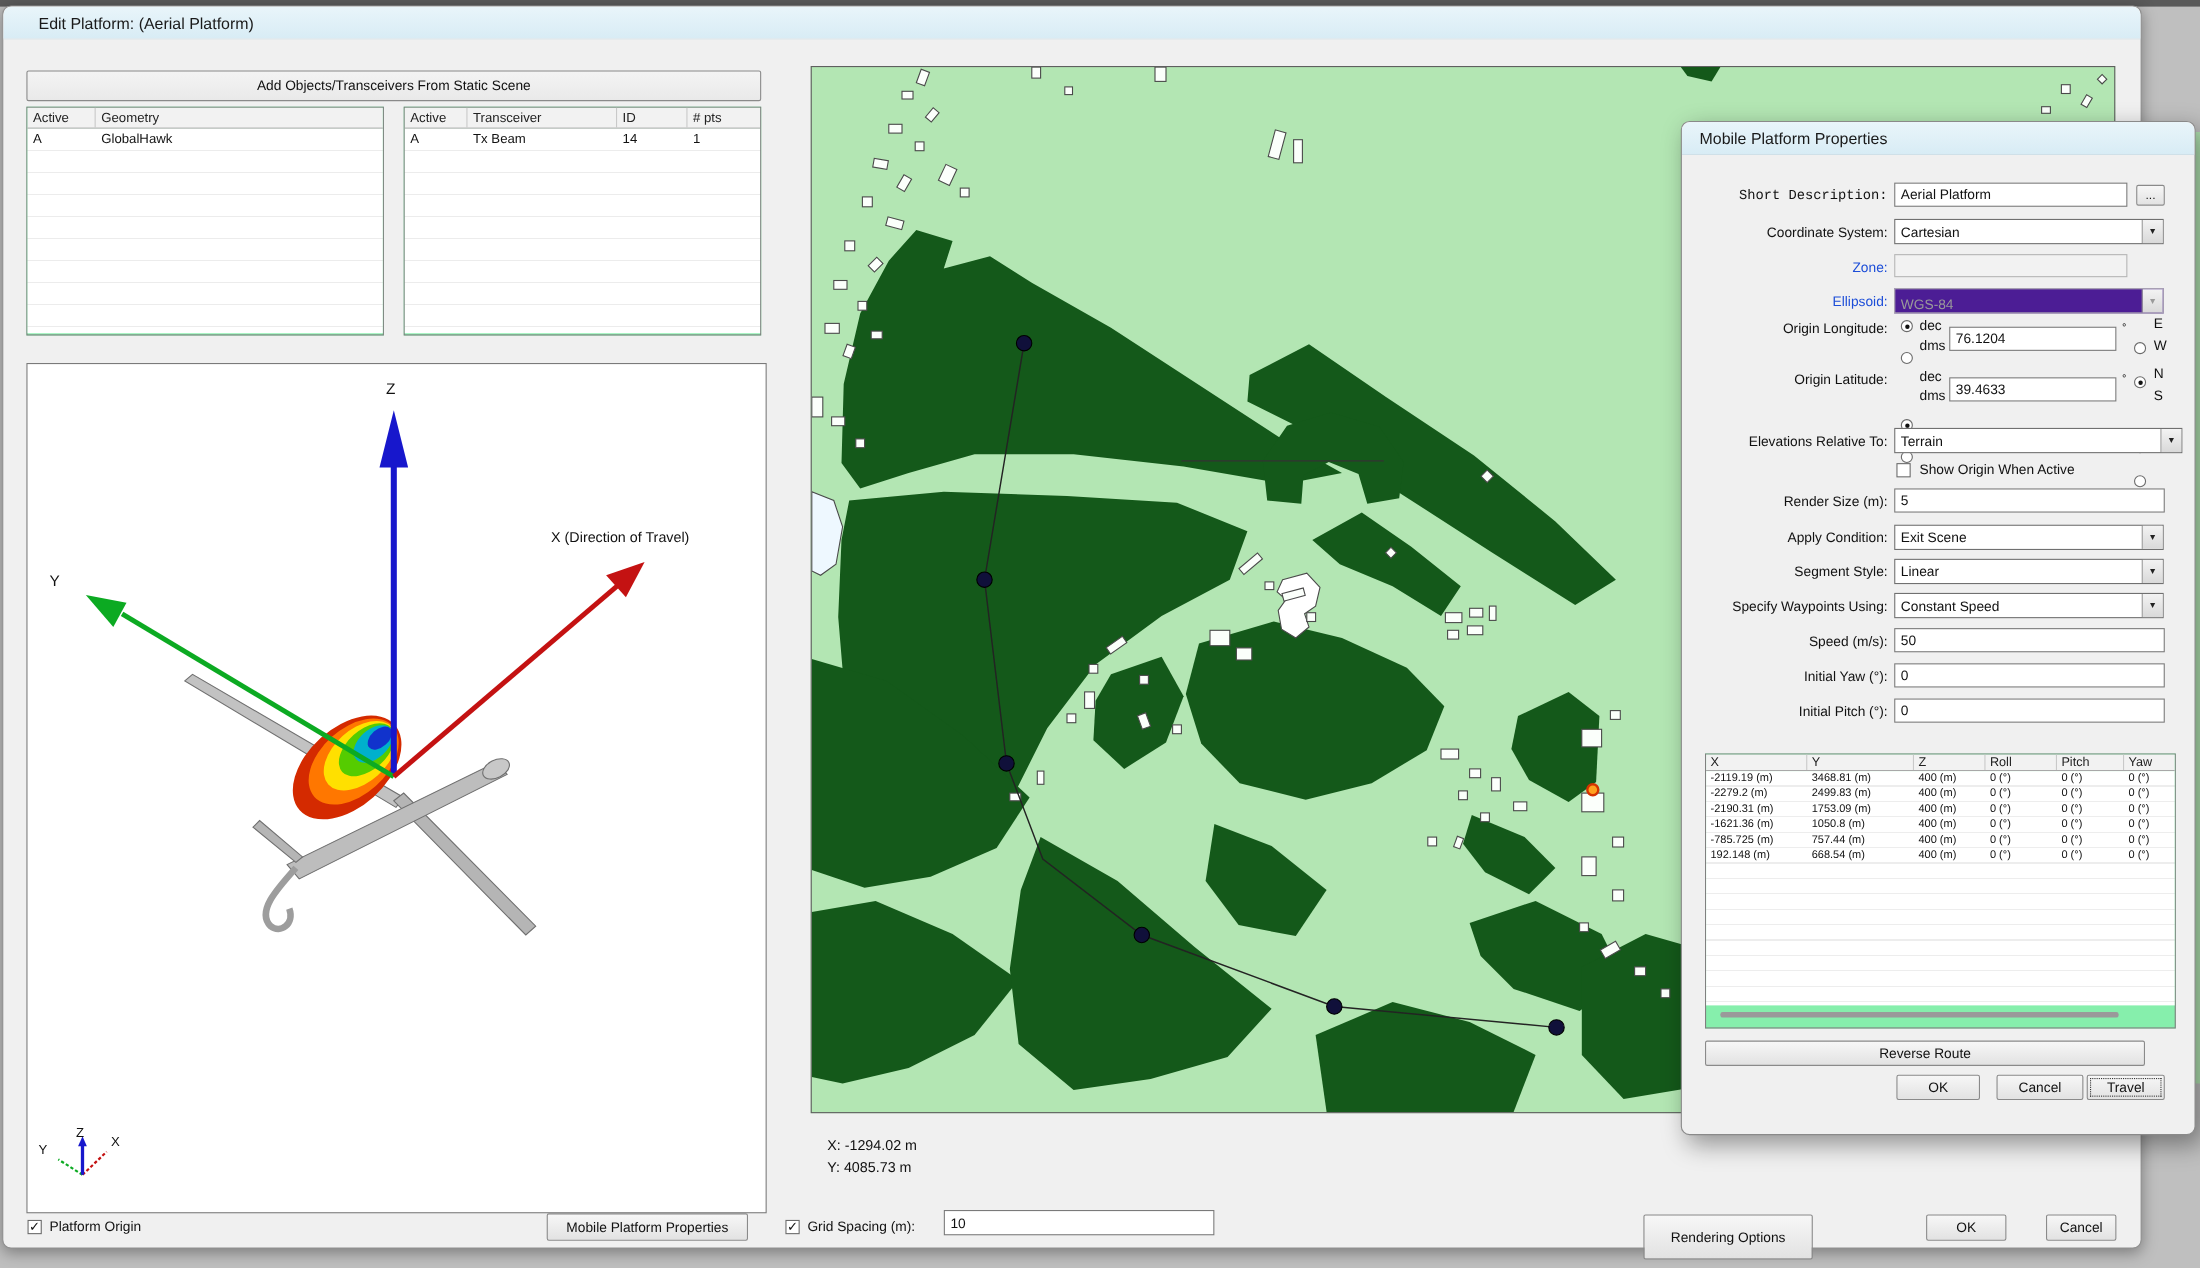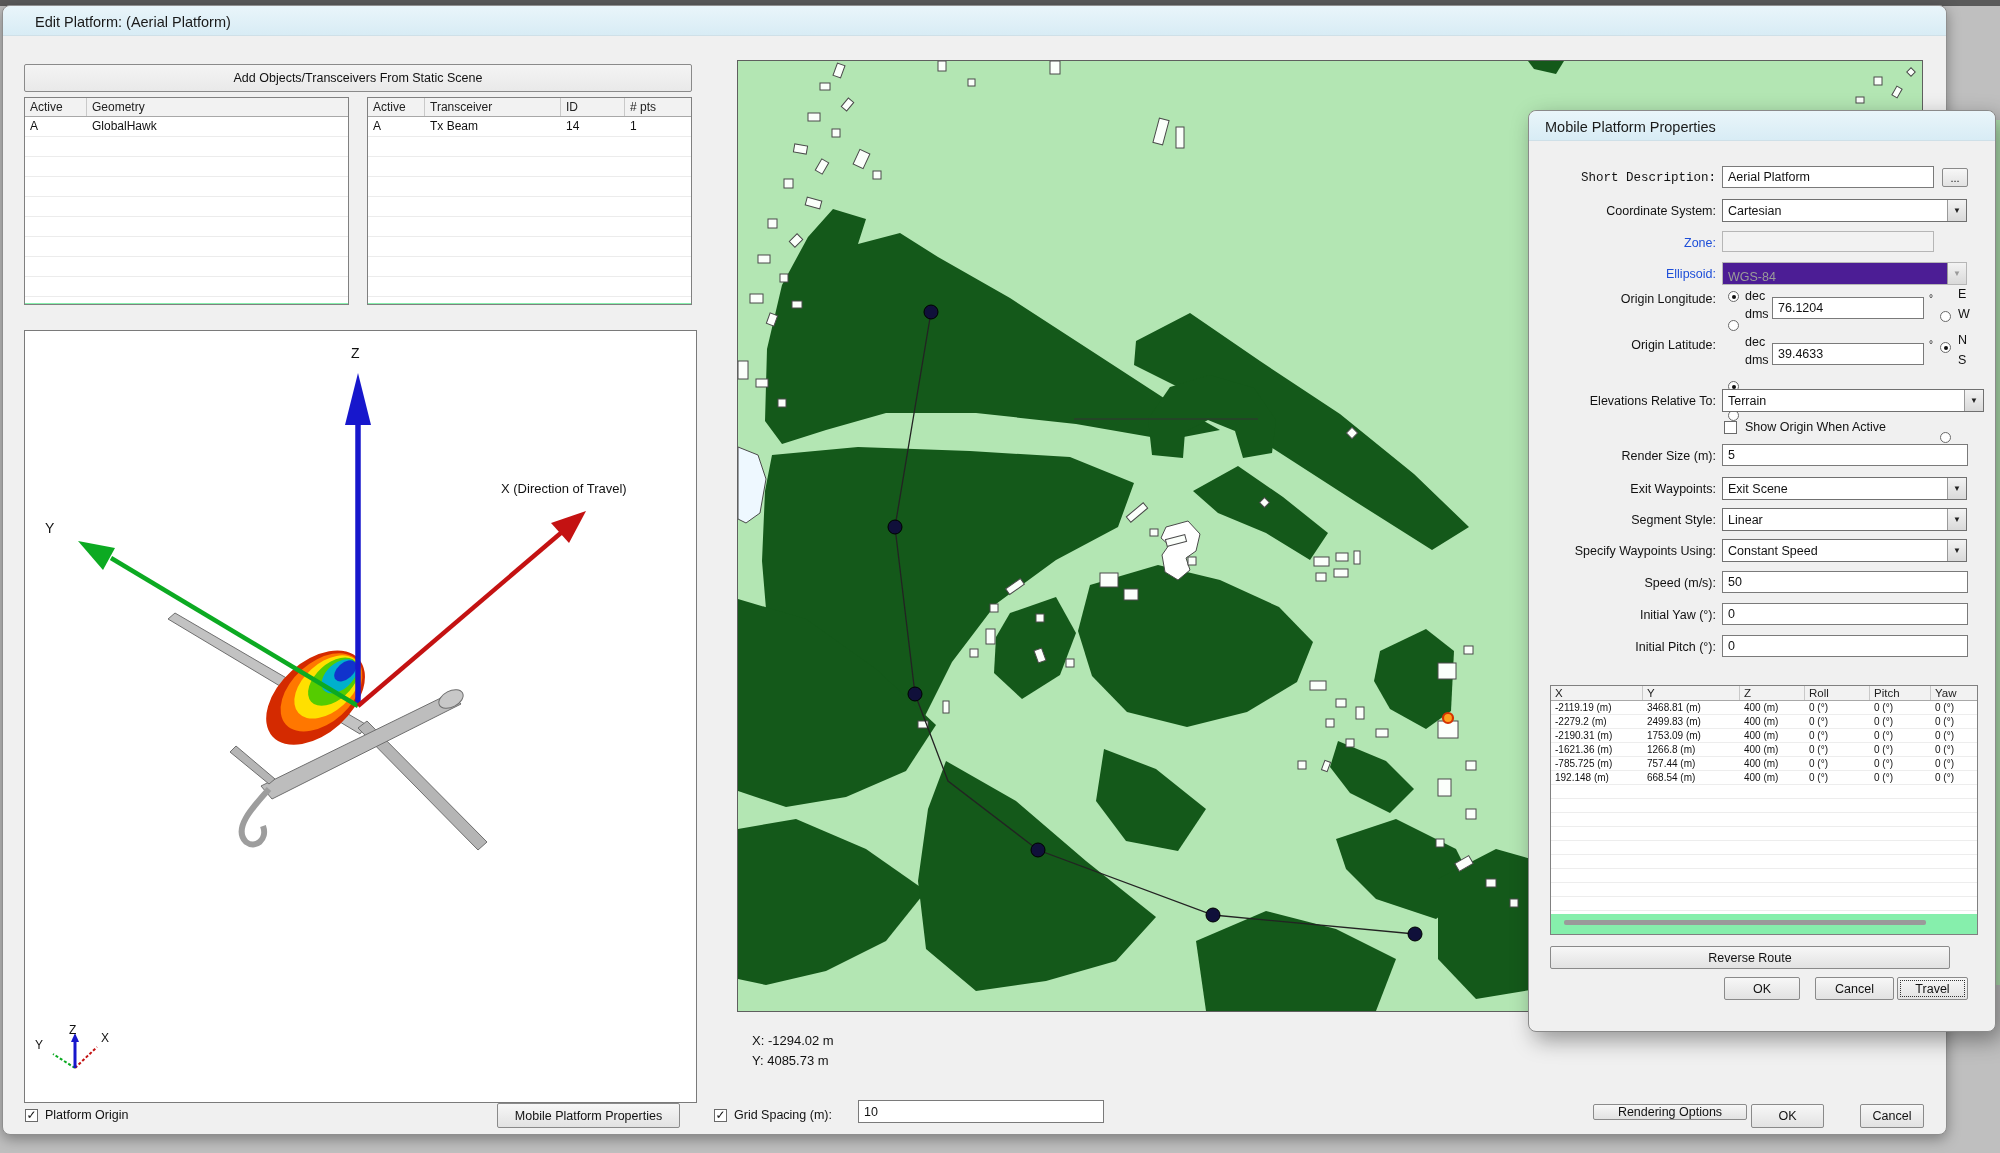--- a/index.html
+++ b/index.html
@@ -248,21 +248,21 @@
     <circle cx="710" cy="657" r="5" fill="#ffa11e" stroke="#d43300" stroke-width="2.2"></circle>
   </svg>
 </div>
 
 <div class="lbl abs" style="left:752px;top:1033px;font-size:13px;">X: -1294.02 m</div>
 <div class="lbl abs" style="left:752px;top:1053px;font-size:13px;">Y: 4085.73 m</div>
 <div class="chk abs" style="left:714px;top:1109px;">✓</div>
 <div class="lbl abs" style="left:734px;top:1108px;">Grid Spacing (m):</div>
 <div class="field abs" style="left:858px;top:1100px;width:246px;height:23px;">10</div>
 
-<button class="btn abs" style="left:1593px;top:1104px;width:154px;height:16px;">Rendering Options</button>
+<button class="btn abs" style="left:1494px;top:1104px;width:154px;height:41px;">Rendering Options</button>
 <button class="btn abs" style="left:1751px;top:1104px;width:73px;height:24px;">OK</button>
 <button class="btn abs" style="left:1860px;top:1104px;width:64px;height:24px;">Cancel</button>
 
 <div id="dialog" class="abs">
   <div class="titlebar">
     <div class="ttext">Mobile Platform Properties</div>
   </div>
 </div>
 
 <div class="lbl rlabel abs" style="right:284px;top:171px;font-family:Liberation Mono, monospace;">Short Description:</div>
@@ -313,21 +313,21 @@
   <div class="cval">Terrain</div>
   <div class="carrow">▼</div>
 </div>
 
 <div class="chk abs" style="left:1724px;top:421px;"></div>
 <div class="lbl abs" style="left:1745px;top:420px;">Show Origin When Active</div>
 
 <div class="lbl rlabel abs" style="right:284px;top:449px;">Render Size (m):</div>
 <div class="field abs" style="left:1722px;top:444px;width:246px;height:22px;">5</div>
 
-<div class="lbl rlabel abs" style="right:284px;top:482px;">Exit Waypoints:</div>
+<div class="lbl rlabel abs" style="right:284px;top:482px;">Apply Condition:</div>
 <div class="combo abs" style="left:1722px;top:477px;width:245px;height:23px;">
   <div class="cval">Exit Scene</div>
   <div class="carrow">▼</div>
 </div>
 
 <div class="lbl rlabel abs" style="right:284px;top:513px;">Segment Style:</div>
 <div class="combo abs" style="left:1722px;top:508px;width:245px;height:23px;">
   <div class="cval">Linear</div>
   <div class="carrow">▼</div>
 </div>
@@ -376,21 +376,21 @@
       <div class="trow">
         <div class="tcell" style="width: 92px;">-2190.31 (m)</div>
         <div class="tcell" style="width: 97px;">1753.09 (m)</div>
         <div class="tcell" style="width: 65px;">400 (m)</div>
         <div class="tcell" style="width: 65px;">0 (°)</div>
         <div class="tcell" style="width: 61px;">0 (°)</div>
         <div class="tcell" style="width: 44px;">0 (°)</div>
       </div>
       <div class="trow">
         <div class="tcell" style="width: 92px;">-1621.36 (m)</div>
-        <div class="tcell" style="width: 97px;">1266.8 (m)</div>
+        <div class="tcell" style="width: 97px;">1050.8 (m)</div>
         <div class="tcell" style="width: 65px;">400 (m)</div>
         <div class="tcell" style="width: 65px;">0 (°)</div>
         <div class="tcell" style="width: 61px;">0 (°)</div>
         <div class="tcell" style="width: 44px;">0 (°)</div>
       </div>
       <div class="trow">
         <div class="tcell" style="width: 92px;">-785.725 (m)</div>
         <div class="tcell" style="width: 97px;">757.44 (m)</div>
         <div class="tcell" style="width: 65px;">400 (m)</div>
         <div class="tcell" style="width: 65px;">0 (°)</div>

